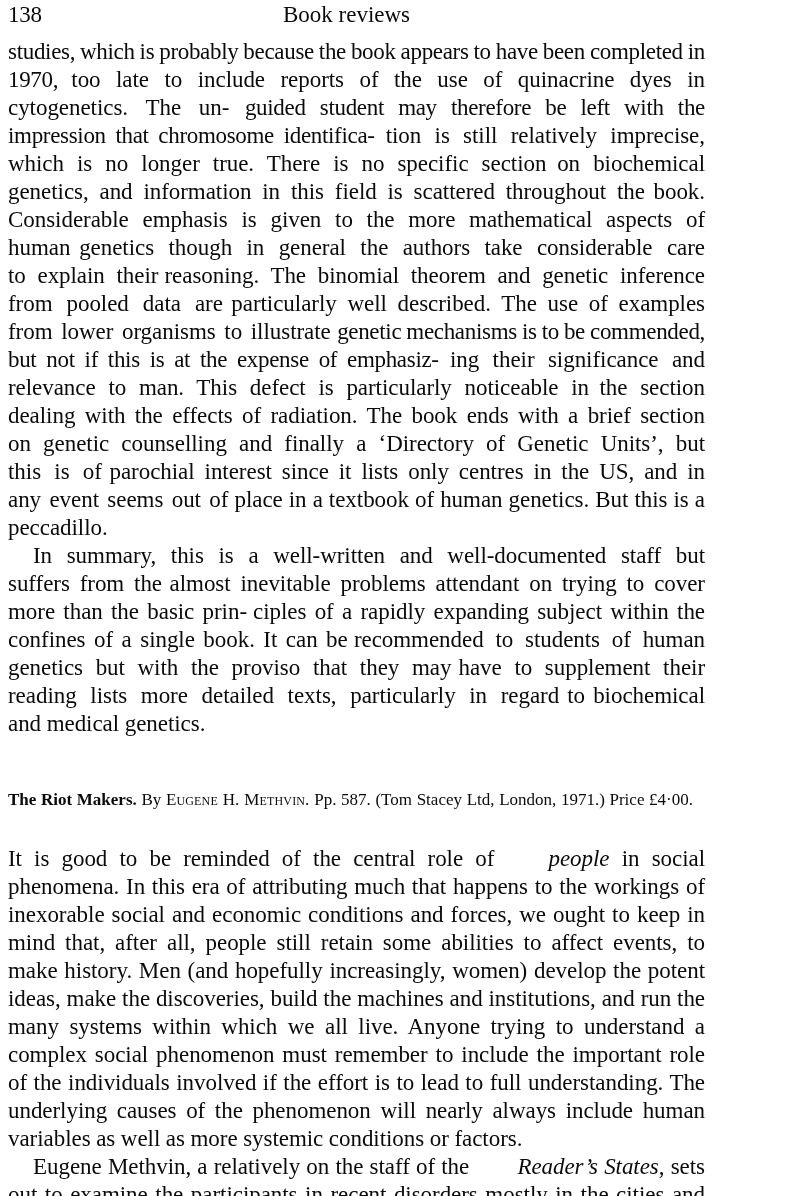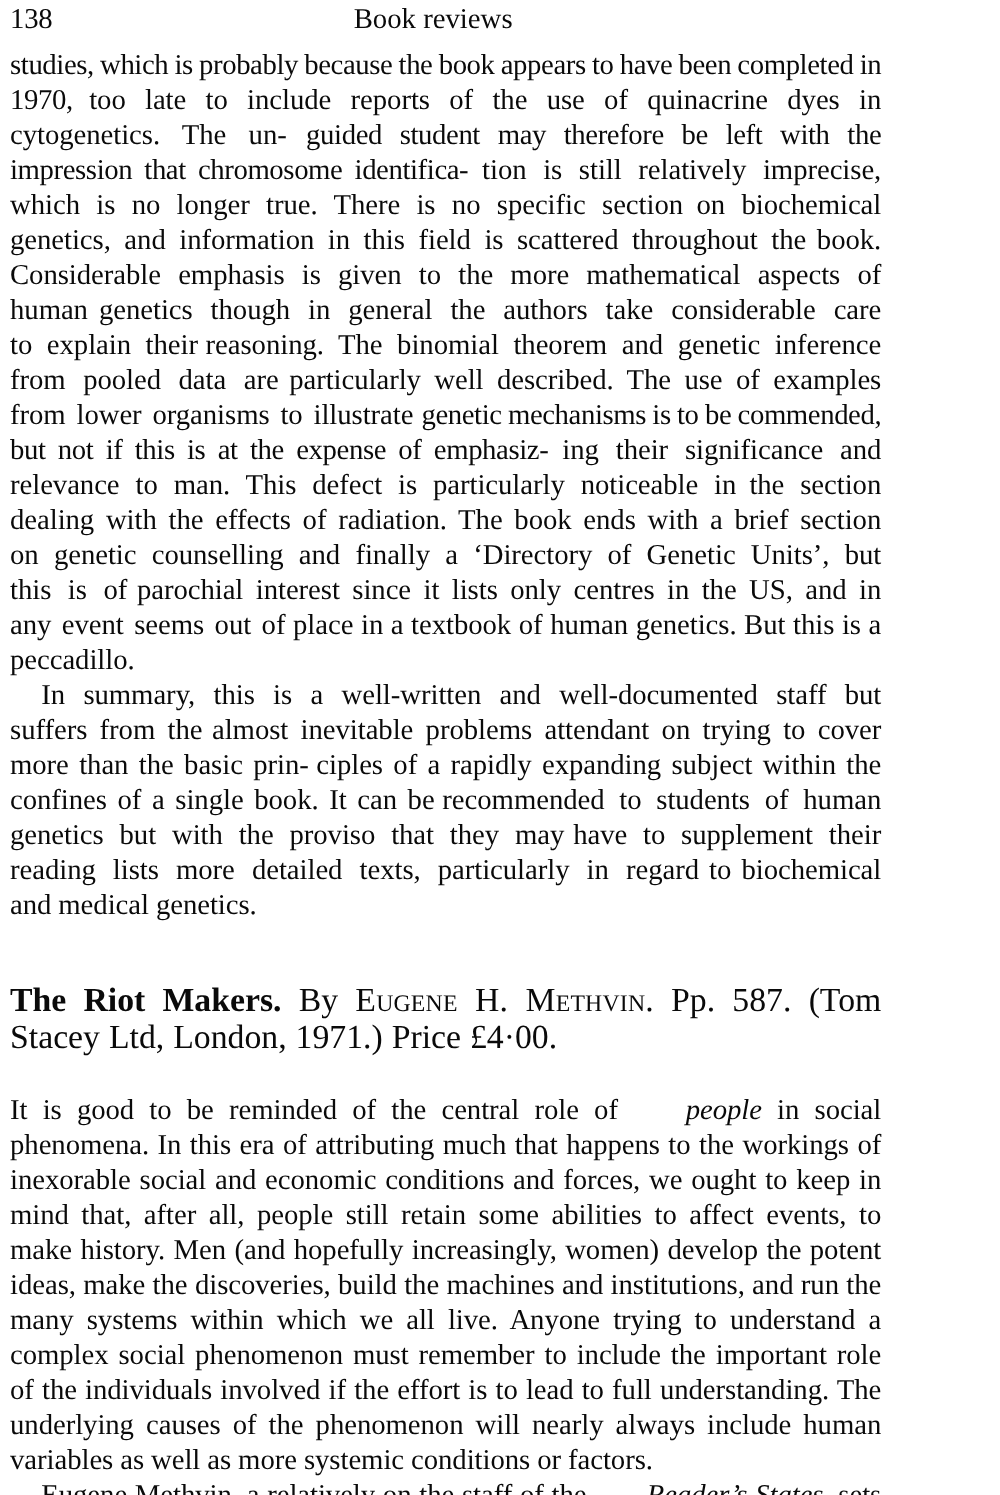--- a/index.html
+++ b/index.html
@@ -88,21 +88,21 @@
     text-align: right;
     font-size: 22.1px;
     line-height: 28.9px;
     margin-top: 26px;
     padding-right: 2px;
   }
 
   
   .book-entry {
     margin-top: 48px;
-    font-size: 27px;
+    font-size: 17px;
     line-height: 28.9px;
     text-align: justify;
     word-spacing: 0.4px;
   }
   .book-entry .title {
     font-weight: bold;
   }
 
   .review-body {
     margin-top: 30px;

